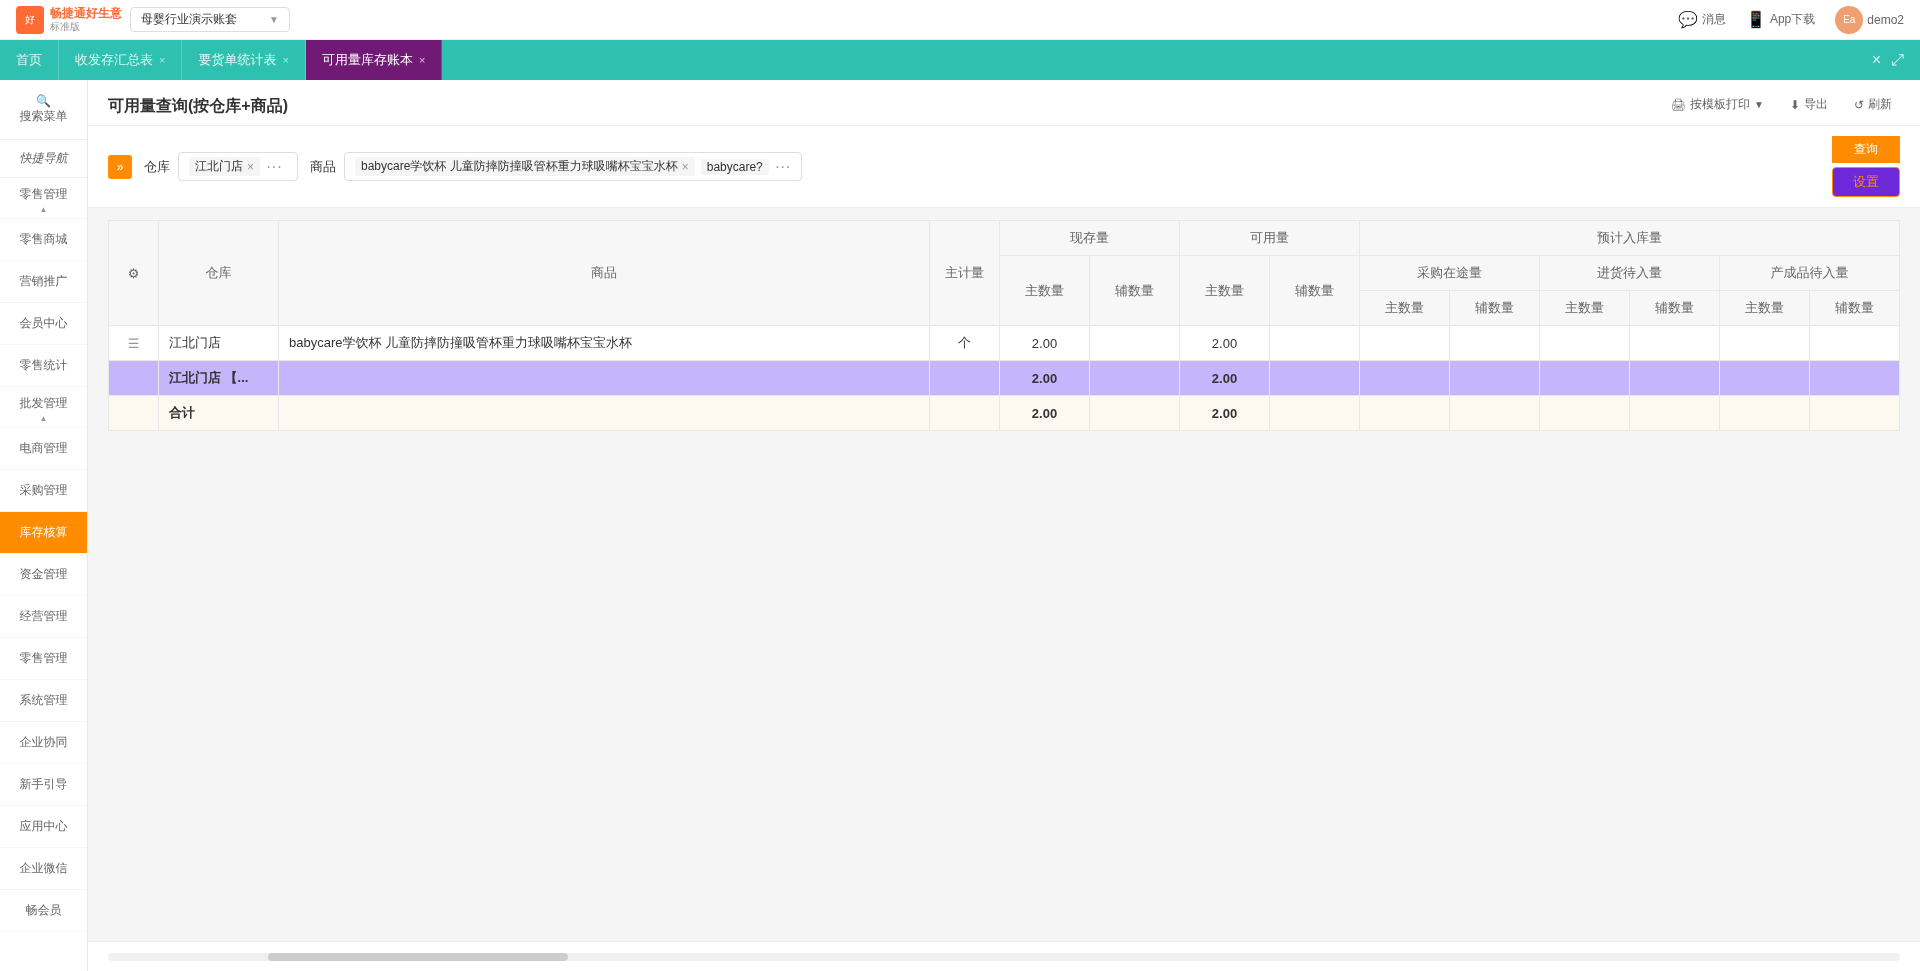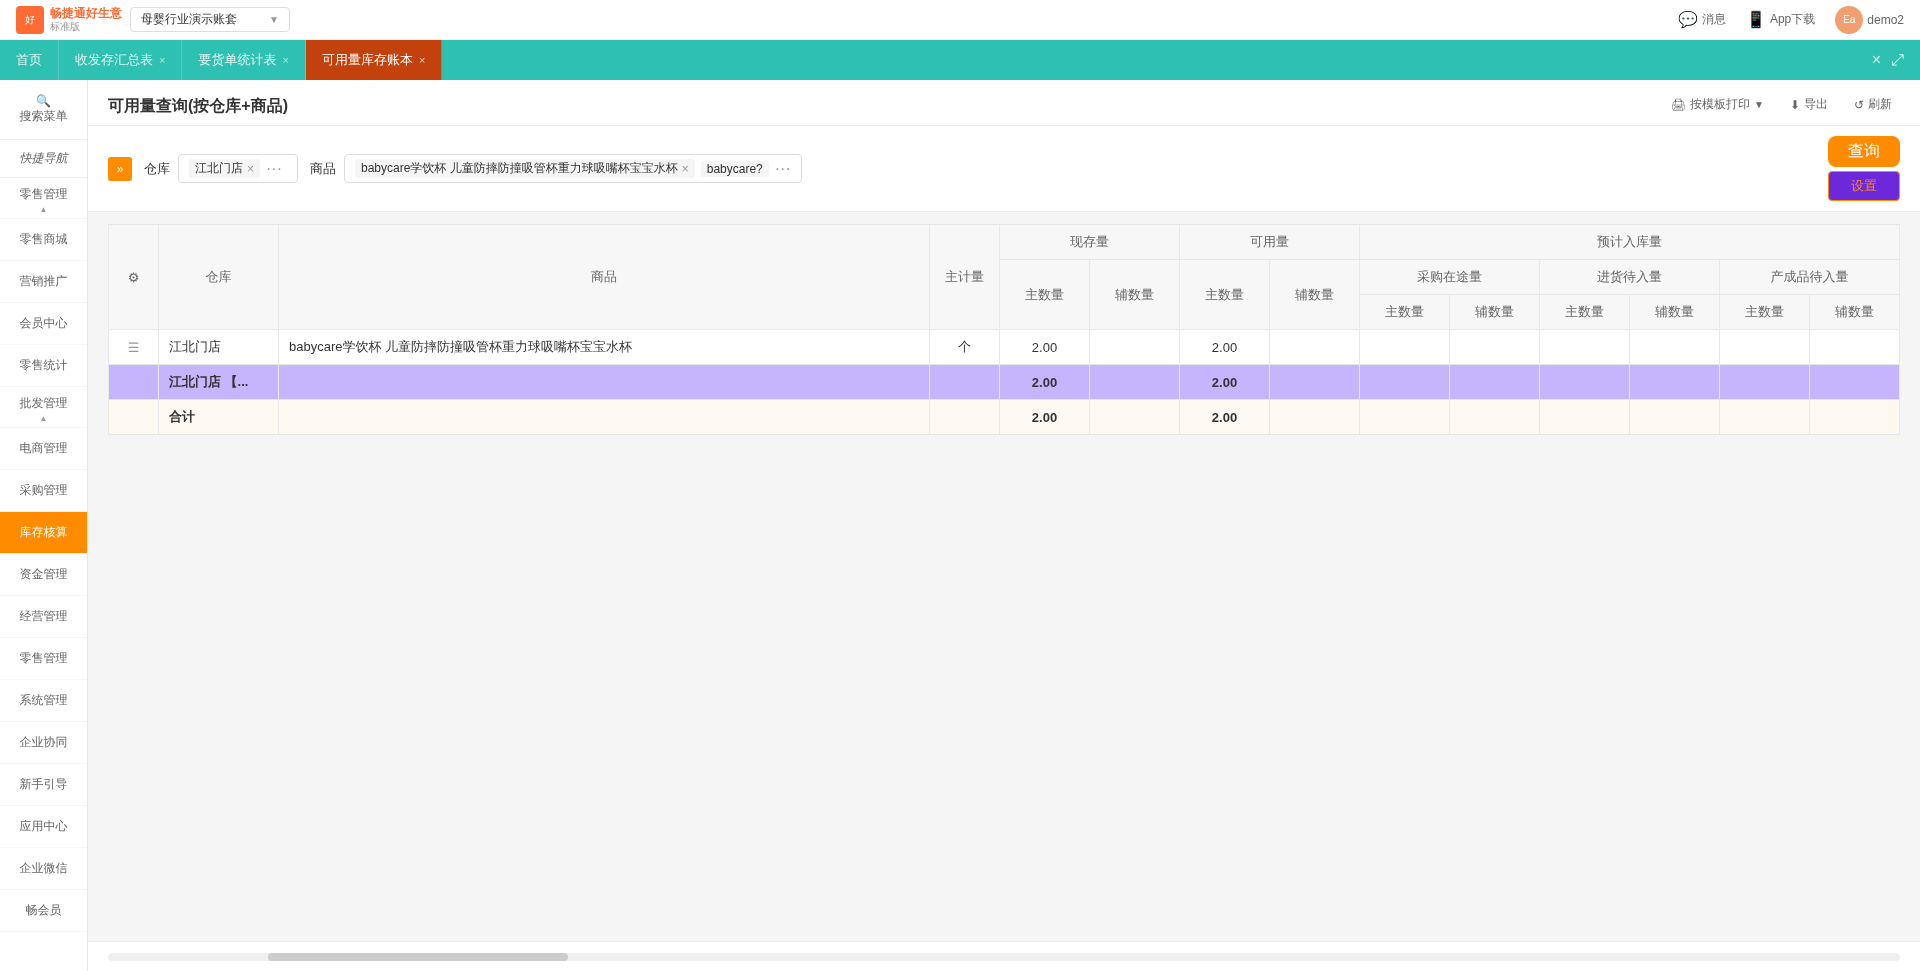--- a/index.html
+++ b/index.html
@@ -91,21 +91,21 @@
       padding: 11px 16px;
       display: flex;
       align-items: center;
       gap: 6px;
       cursor: pointer;
       font-size: 13px;
       color: rgba(255,255,255,0.85);
       border-right: 1px solid rgba(255,255,255,0.2);
     }
     .nav-tab.active {
-      background: #c2410c;
+      background: #701a75;
       color: #fff;
     }
     .nav-tab .close-btn {
       font-size: 11px;
       opacity: 0.7;
       cursor: pointer;
     }
     .nav-tab-actions {
       margin-left: auto;
       display: flex;
@@ -300,24 +300,24 @@
     .filter-actions {
       margin-left: auto;
       display: flex;
       flex-direction: column;
       gap: 4px;
     }
     .btn-query {
       background: #ff8c00;
       color: white;
       border: none;
-      border-radius: 8px;
+      border-radius: 0;
       padding: 5px 20px;
       cursor: pointer;
-      font-size: 16px;
+      font-size: 12px;
     }
     .btn-setting {
       background: #6d28d9;
       color: #ff8c00;
       border: 1px solid #ff8c00;
       border-radius: 4px;
       padding: 5px 20px;
       cursor: pointer;
       font-size: 13px;
     }

